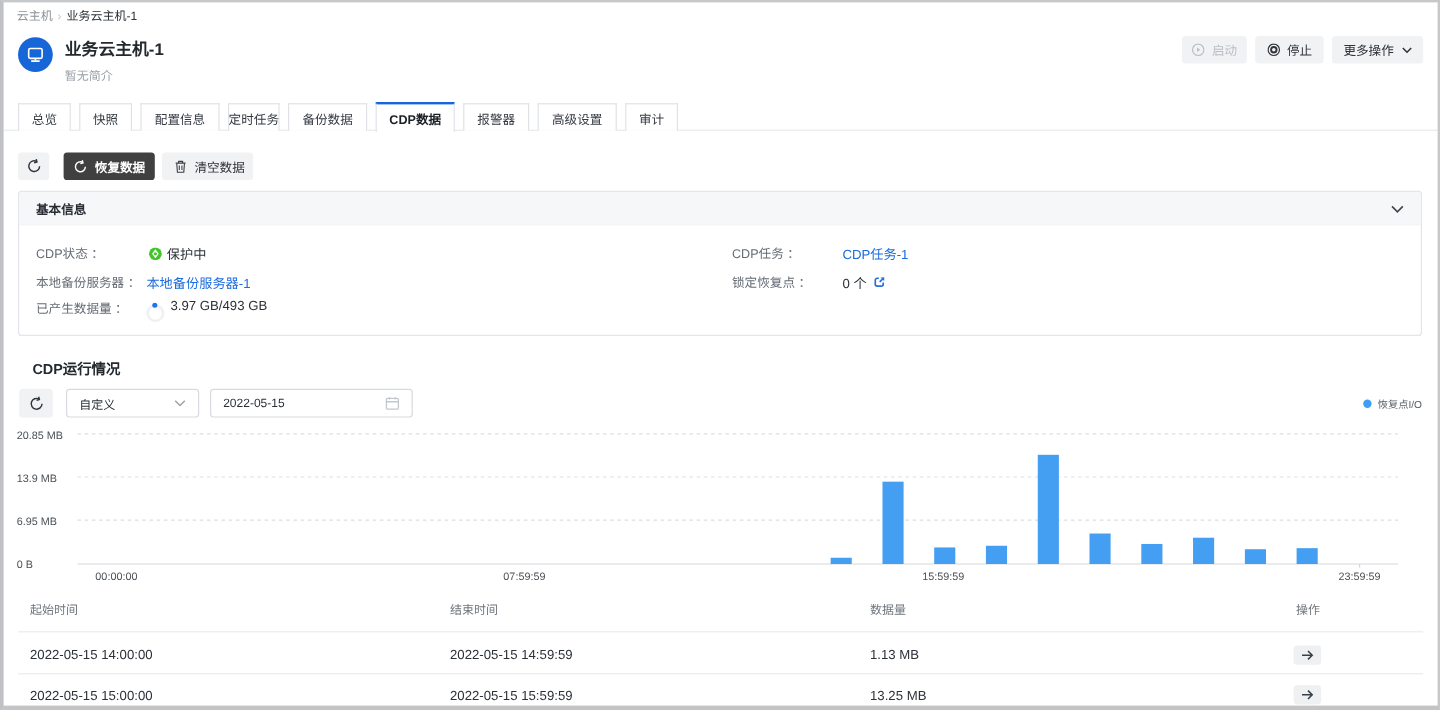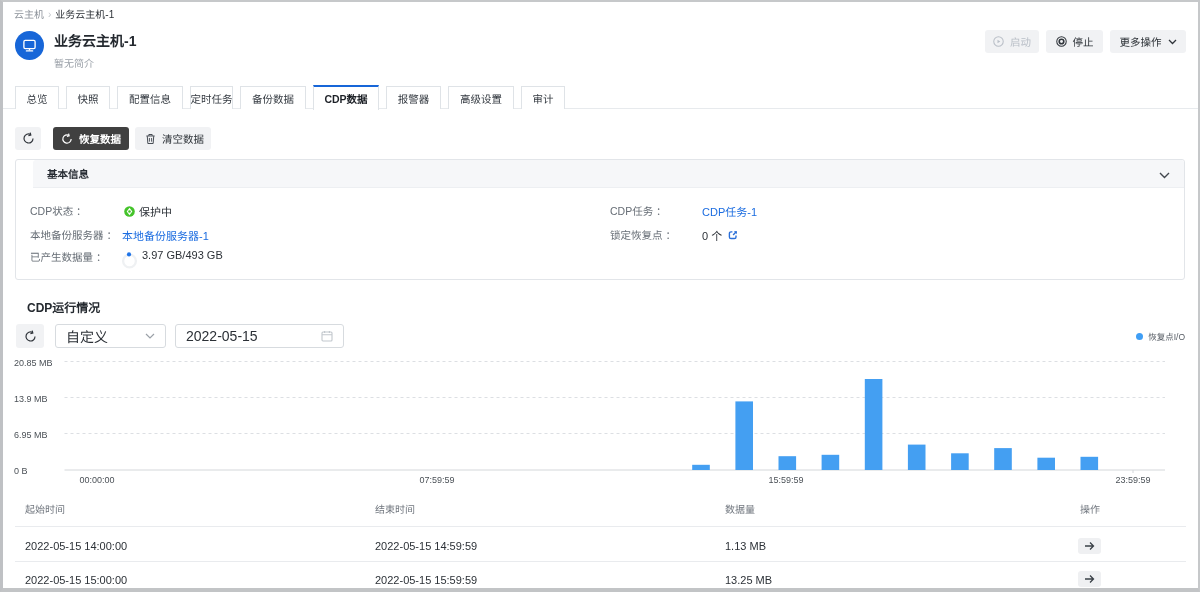--- a/index.html
+++ b/index.html
@@ -28,32 +28,32 @@
   .tabline { left:3px; right:2px; top:108px; height:1px; background:#e7eaed; z-index:1; }
   .tab { height:23px; background:#fff; border:1px solid #dfe3e7; border-bottom:none; font-size:10.5px; color:#343a41; display:flex; align-items:center; justify-content:center; position:relative; z-index:2; }
   .tab.active { border-top:2px solid #1766d8; font-weight:bold; color:#1d2127; height:25px; margin-top:-1px; background:#fff; }
 
   
   .toolbar { left:15px; top:127px; display:flex; }
   .tbtn { height:23px; background:#f1f2f4; border:none; border-radius:3px; font-size:10.5px; color:#2e3338; display:inline-flex; align-items:center; justify-content:center; font-family:inherit; }
   .tbtn.primary { background:#404040; color:#fff; font-weight:bold; }
 
   
-  .panel { left:15px; top:159px; width:1170px; height:121px; border:1px solid #e2e5e9; border-radius:3px; background:#fff;padding-left:17px; }
+  .panel { left:15px; top:159px; width:1170px; height:121px; border:1px solid #e2e5e9; border-radius:3px; background:#fff; }
   .panel-h { height:28px; background:#f6f7f9; border-bottom:1px solid #edeff2; display:flex; align-items:center; padding:0 14px; border-radius:3px 3px 0 0; }
   .panel-h b { font-size:10.5px; color:#272c33; }
   .panel-h .chev { margin-left:auto; }
   .kv { position:absolute; font-size:10.5px; color:#666d75; }
   .kvv { position:absolute; font-size:11px; color:#2c3137; }
   .link { color:#1b6ce0; }
 
   
   .sectitle { left:27px; top:298px; font-size:12px; font-weight:bold; color:#24292f; }
   .controls { left:16px; top:324px; display:flex; }
-  .inputbox { height:24px; border:1px solid #d7dbdf; border-radius:3px; background:#fff; font-size:14px; color:#2b3036; display:inline-flex; align-items:center; }
+  .inputbox { height:24px; border:1px solid #d7dbdf; border-radius:3px; background:#fff; font-size:10px; color:#2b3036; display:inline-flex; align-items:center; }
   .legend { right:15px; top:330px; font-size:8.5px; color:#565c64; display:flex; align-items:center; }
   .legend .dot { width:7px; height:7px; border-radius:50%; background:#3f9ef5; margin-right:5px; }
 
   
   .thead { left:15px; top:493px; width:1171px; height:34px; border-bottom:1px solid #e9ebee; }
   .th { position:absolute; top:0; height:33px; line-height:33px; font-size:10px; color:#70767e; }
   .trow { left:15px; width:1171px; height:34.5px; border-bottom:1px solid #e9ebee; }
   .td { position:absolute; top:0; height:34.5px; line-height:39px; font-size:11px; color:#2c3137; }
   .rowbtn { position:absolute; width:23px; height:16px; border-radius:3px; background:#eff0f2; color:#3a4047; display:flex; align-items:center; justify-content:center; }
 </style>

